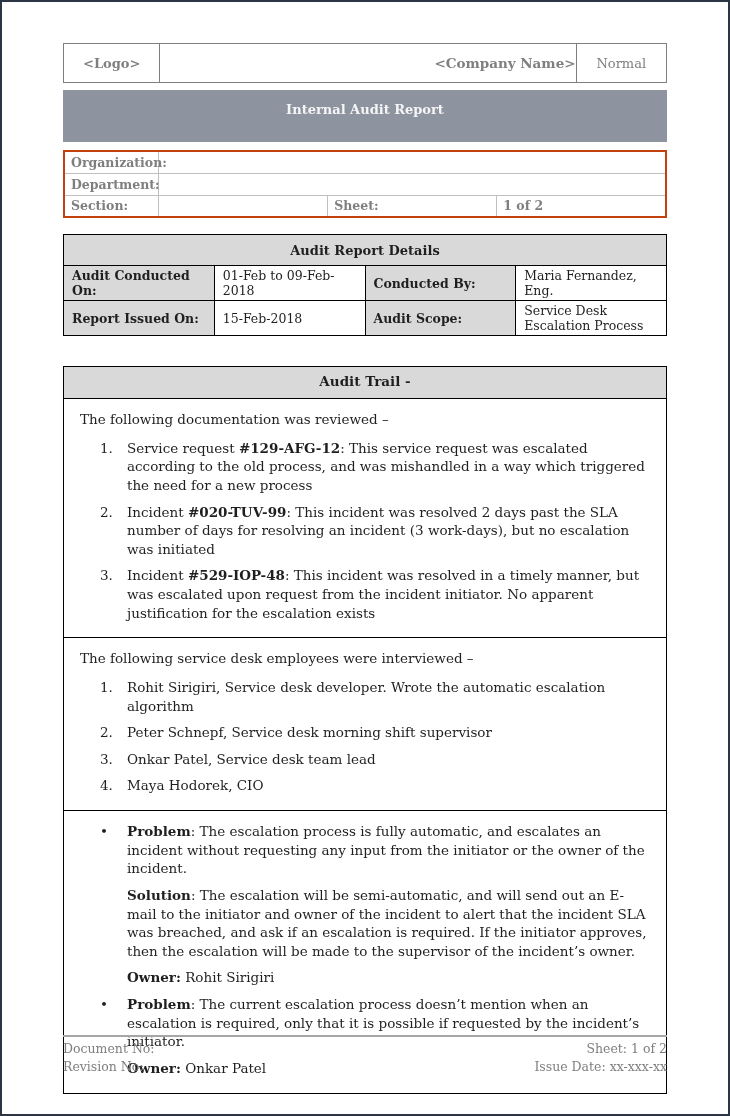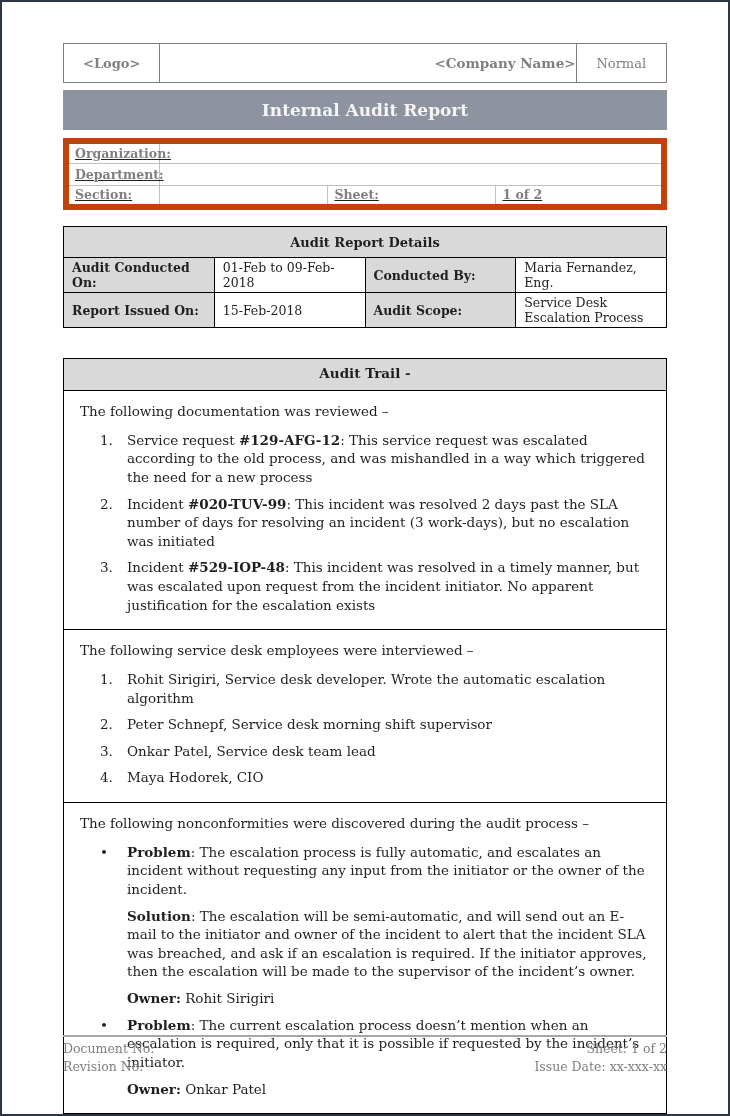--- a/index.html
+++ b/index.html
@@ -29,39 +29,39 @@
     color: var(--gray-text, #7f7f7f);
     font-size: 13px;
   }
   .header-table .logo-cell { width: 16%; font-weight: bold; }
   .header-table .company-cell { width: 69%; font-weight: bold; font-size: 13.5px; text-align: right; }
   .header-table .classification-cell { width: 15%; }
 
   
   .banner {
     margin-top: 7px;
-    height: 40px;
+    height: 52px;
     line-height: 40px;
     background: var(--banner-bg, #8d94a0);
     color: var(--banner-text, #f5f5f5);
     text-align: center;
     font-weight: bold;
-    font-size: 17px;
+    font-size: 13px;
   }
 
   
   .info-table { margin-top: 8px; }
   .info-table td {
     border: 1px solid #c0c0c0;
     height: 22px;
     vertical-align: middle;
     font-size: 12.5px;
     padding: 1px 6px;
   }
-  .info-table { border: 6px solid #c2410c; text-decoration: underline; }
+  .info-table { border: 2px solid #c2410c; }
   .info-table tr td:first-child { border-left: 1px solid #8c8c8c; }
   .info-table tr td:last-child { border-right: 1px solid #8c8c8c; }
   .info-table tr:first-child td { border-top: 1px solid #8c8c8c; }
   .info-table tr:last-child td { border-bottom: 1px solid #8c8c8c; }
   .info-table .label { color: var(--gray-text, #7f7f7f); font-weight: bold; }
 
   
   .details-table { margin-top: 16px; border-radius: 19px; }
   .details-table th, .details-table td {
     border: 1.5px solid #000000;
@@ -222,21 +222,20 @@
               </div>
             </div>
             <div class="list-item">
               <span class="marker">4.</span>
               <div class="item-body">
                 <p class="item-par"><span>Maya Hodorek, CIO</span></p>
               </div>
             </div>
           </div>
           <div class="trail-section">
-            <p class="intro">The following nonconformities were discovered during the audit process –</p>
             <div class="list-item">
               <span class="marker">•</span>
               <div class="item-body">
                 <p class="item-par"><span class="b">Problem</span><span>: The escalation process is fully automatic, and escalates an incident without requesting any input from the initiator or the owner of the incident.</span></p>
                 <p class="item-par"><span class="b">Solution</span><span>: The escalation will be semi-automatic, and will send out an E-mail to the initiator and owner of the incident to alert that the incident SLA was breached, and ask if an escalation is required. If the initiator approves, then the escalation will be made to the supervisor of the incident’s owner.</span></p>
                 <p class="item-par"><span class="b">Owner:</span><span> Rohit Sirigiri</span></p>
               </div>
             </div>
             <div class="list-item">
               <span class="marker">•</span>

